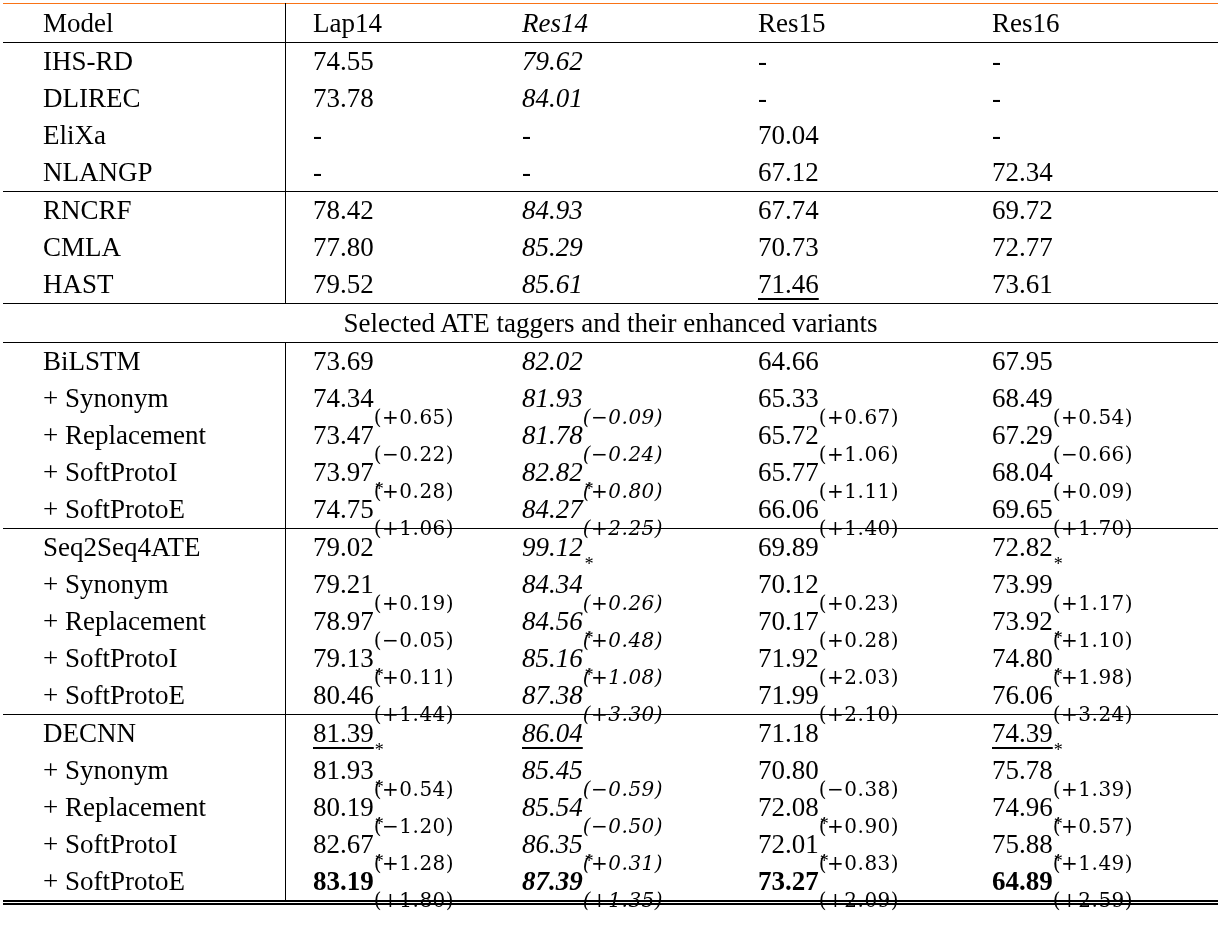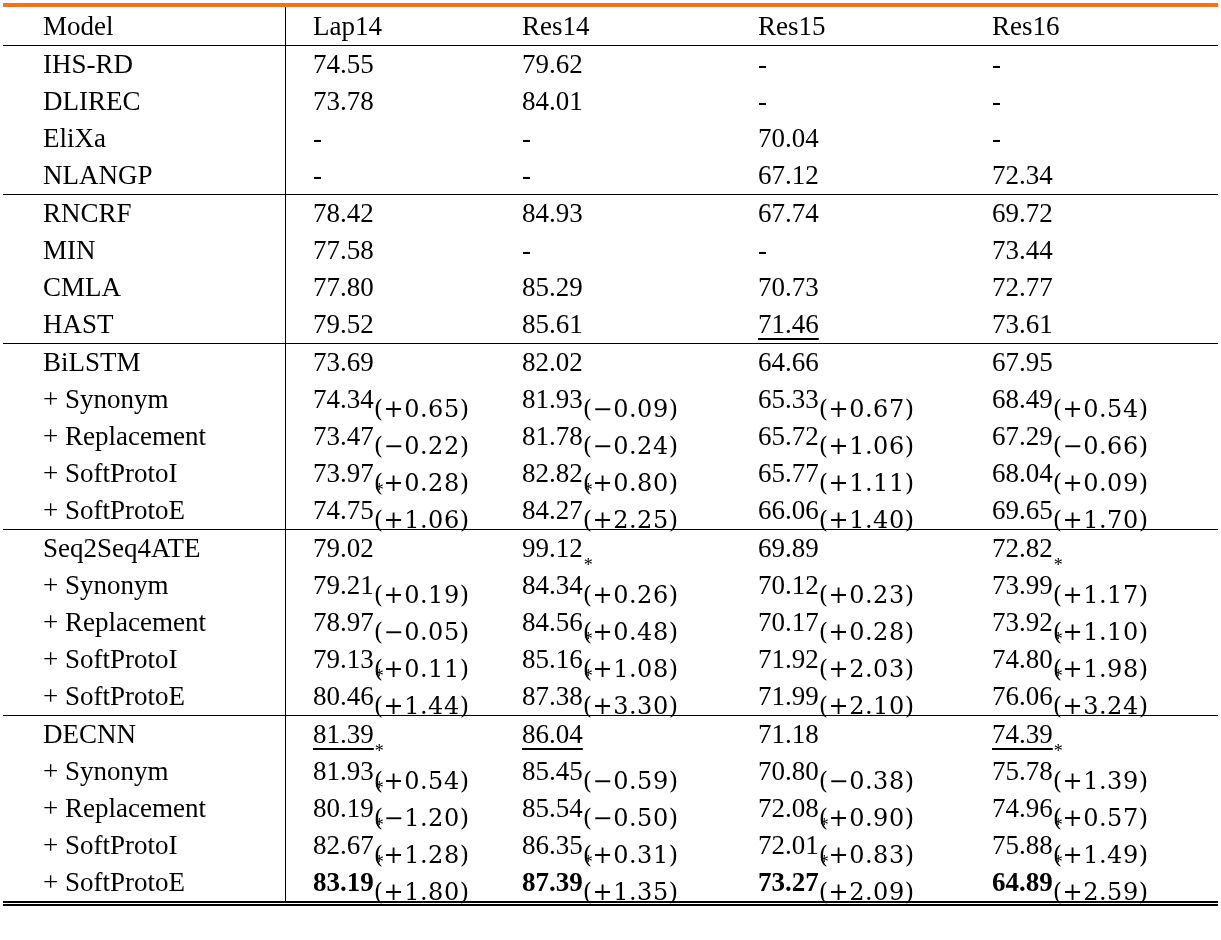--- a/index.html
+++ b/index.html
@@ -3,33 +3,33 @@
 <meta charset="utf-8">
 <style>
   html, body { margin: 0; padding: 0; background: #ffffff; }
   body { width: 1221px; height: 940px; overflow: hidden; font-family: "Liberation Serif", "DejaVu Serif", serif; color: #000; }
   .wrap { position: relative; width: 1221px; height: 940px; }
   table { position: absolute; left: 3px; top: 3px; width: 1215px; border-collapse: collapse; font-size: 27px; line-height: 1; }
   td, th { padding: 0; height: 37px; font-weight: normal; text-align: left; vertical-align: middle; white-space: nowrap; }
   th { height: 38px; }
   td.model, th.model { padding-left: 40px; width: 242px; border-right: 1.5px solid #000; }
   td.c1, th.c1 { padding-left: 27px; width: 209px; }
-  td.c2, th.c2 { width: 236px; }
+  td.c2, th.c2 { width: 236px; font-style: italic; }
   td.c3, th.c3 { width: 234px; }
   td.c4, th.c4 { width: auto; }
-  tr.top-rule > * { border-top: 4px solid #f97316; margin-top: 32px; }
+  tr.top-rule > * { border-top: 1px solid #f97316; margin-top: 32px; }
   tr.rule > * { border-top: 1.5px solid #000; }
   tr.bottom-rule > * { border-bottom: 5px double #000; }
   tr.section td { text-align: center; padding-left: 0; border-right: none; height: 38px; }
   .val { position: relative; display: inline-block; }
   .num.u { text-decoration: underline; text-underline-offset: 5px; text-decoration-thickness: 1.5px; text-align: center; }
   .num.b { font-weight: bold; }
   .scripts { display: inline-block; position: relative; vertical-align: baseline; }
   .star { position: absolute; left: 1px; top: -16px; font-size: 18px; }
-  .delta { position: relative; top: 9px; font-size: 24px; font-family: "DejaVu Serif", serif; letter-spacing: 0.5px; }
+  .delta { position: relative; top: 17px; font-size: 20px; font-family: "DejaVu Serif", serif; letter-spacing: 0.5px; }
 </style>
 </head>
 <body>
 
 <div class="wrap">
   <table>
     <thead>
       <tr class="top-rule">
         <th class="model">Model</th>
         <th class="c1">Lap14</th>
@@ -68,39 +68,35 @@
           <td class="c4"><span class="val"><span class="num">72.34</span></span></td>
         </tr>
         <tr class="rule">
           <td class="model">RNCRF</td>
           <td class="c1"><span class="val"><span class="num">78.42</span></span></td>
           <td class="c2"><span class="val"><span class="num">84.93</span></span></td>
           <td class="c3"><span class="val"><span class="num">67.74</span></span></td>
           <td class="c4"><span class="val"><span class="num">69.72</span></span></td>
         </tr>
         <tr>
-          <td class="model">MIN</td>
-          <td class="c1"><span class="val"><span class="num">77.58</span></span></td>
-          <td class="c2"><span class="val"><span class="num">-</span></span></td>
-          <td class="c3"><span class="val"><span class="num">-</span></span></td>
-          <td class="c4"><span class="val"><span class="num">73.44</span></span></td>
-        </tr>
-        <tr>
           <td class="model">CMLA</td>
           <td class="c1"><span class="val"><span class="num">77.80</span></span></td>
           <td class="c2"><span class="val"><span class="num">85.29</span></span></td>
           <td class="c3"><span class="val"><span class="num">70.73</span></span></td>
           <td class="c4"><span class="val"><span class="num">72.77</span></span></td>
         </tr>
         <tr>
           <td class="model">HAST</td>
           <td class="c1"><span class="val"><span class="num">79.52</span></span></td>
           <td class="c2"><span class="val"><span class="num">85.61</span></span></td>
           <td class="c3"><span class="val"><span class="num u">71.46</span></span></td>
           <td class="c4"><span class="val"><span class="num">73.61</span></span></td>
+        </tr>
+        <tr class="rule section">
+          <td colspan="5">Selected ATE taggers and their enhanced variants</td>
         </tr>
         <tr class="rule">
           <td class="model">BiLSTM</td>
           <td class="c1"><span class="val"><span class="num">73.69</span></span></td>
           <td class="c2"><span class="val"><span class="num">82.02</span></span></td>
           <td class="c3"><span class="val"><span class="num">64.66</span></span></td>
           <td class="c4"><span class="val"><span class="num">67.95</span></span></td>
         </tr>
         <tr>
           <td class="model">+ Synonym</td>

